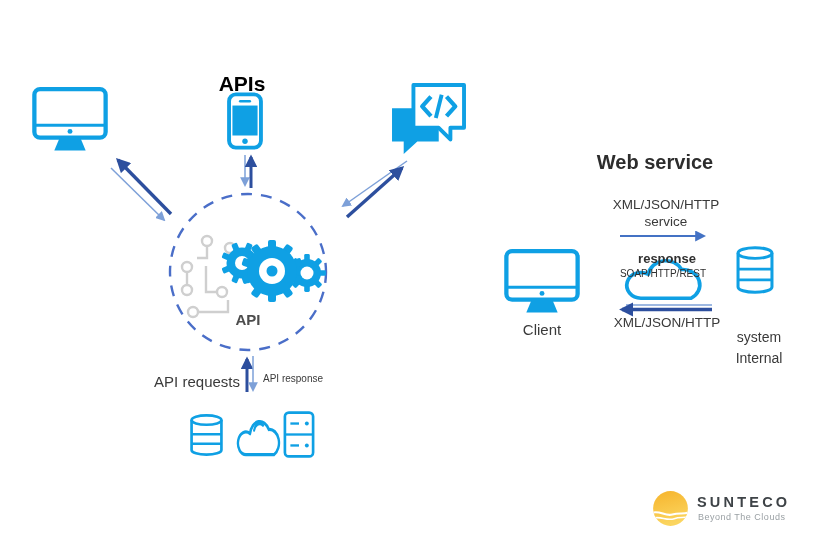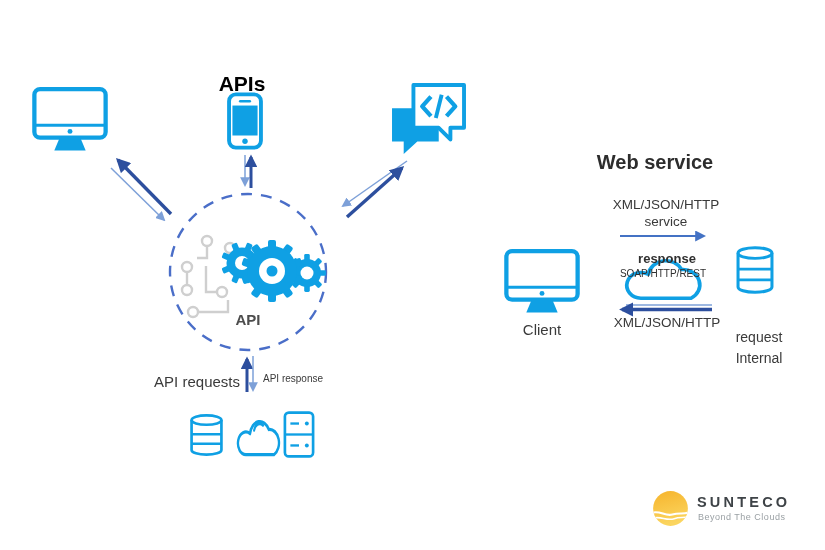--- a/index.html
+++ b/index.html
@@ -200,21 +200,21 @@
   <div class="t center" style="left:596px;top:214px;width:140px;font-size:13.5px;">service</div>
 
   <div class="t bold center" style="left:622px;top:252px;width:90px;font-size:13px;color:#2f2f2f;">response</div>
   <div class="t center" style="left:618px;top:268px;width:90px;font-size:10px;color:#2f2f2f;">SOAP/HTTP/REST</div>
 
   <div class="t center" style="left:596px;top:315px;width:142px;font-size:13.5px;">XML/JSON/HTTP</div>
 
   <div class="t center" style="left:502px;top:321px;width:80px;font-size:15px;">Client</div>
 
   <div class="t center" style="left:720px;top:312px;width:78px;font-size:14px;margin-top:38px;">Internal</div>
-  <div class="t center" style="left:720px;top:329px;width:78px;font-size:14px;">request</div>
+  <div class="t center" style="left:720px;top:329px;width:78px;font-size:14px;">system</div>
 
   <div class="abs" style="left:650px;top:444px;width:150px;height:42px;margin-top:44px;">
     <svg class="abs" style="left:2px;top:2px;" width="37" height="37" viewBox="0 0 40 40">
       <defs>
         <linearGradient id="sunGrad" x1="0" y1="0" x2="0.25" y2="1">
           <stop offset="0" stop-color="#f6b42c"></stop>
           <stop offset="1" stop-color="#fbd55f"></stop>
         </linearGradient>
         <clipPath id="sunClip">
             <circle cx="20" cy="20" r="18.8"></circle>

